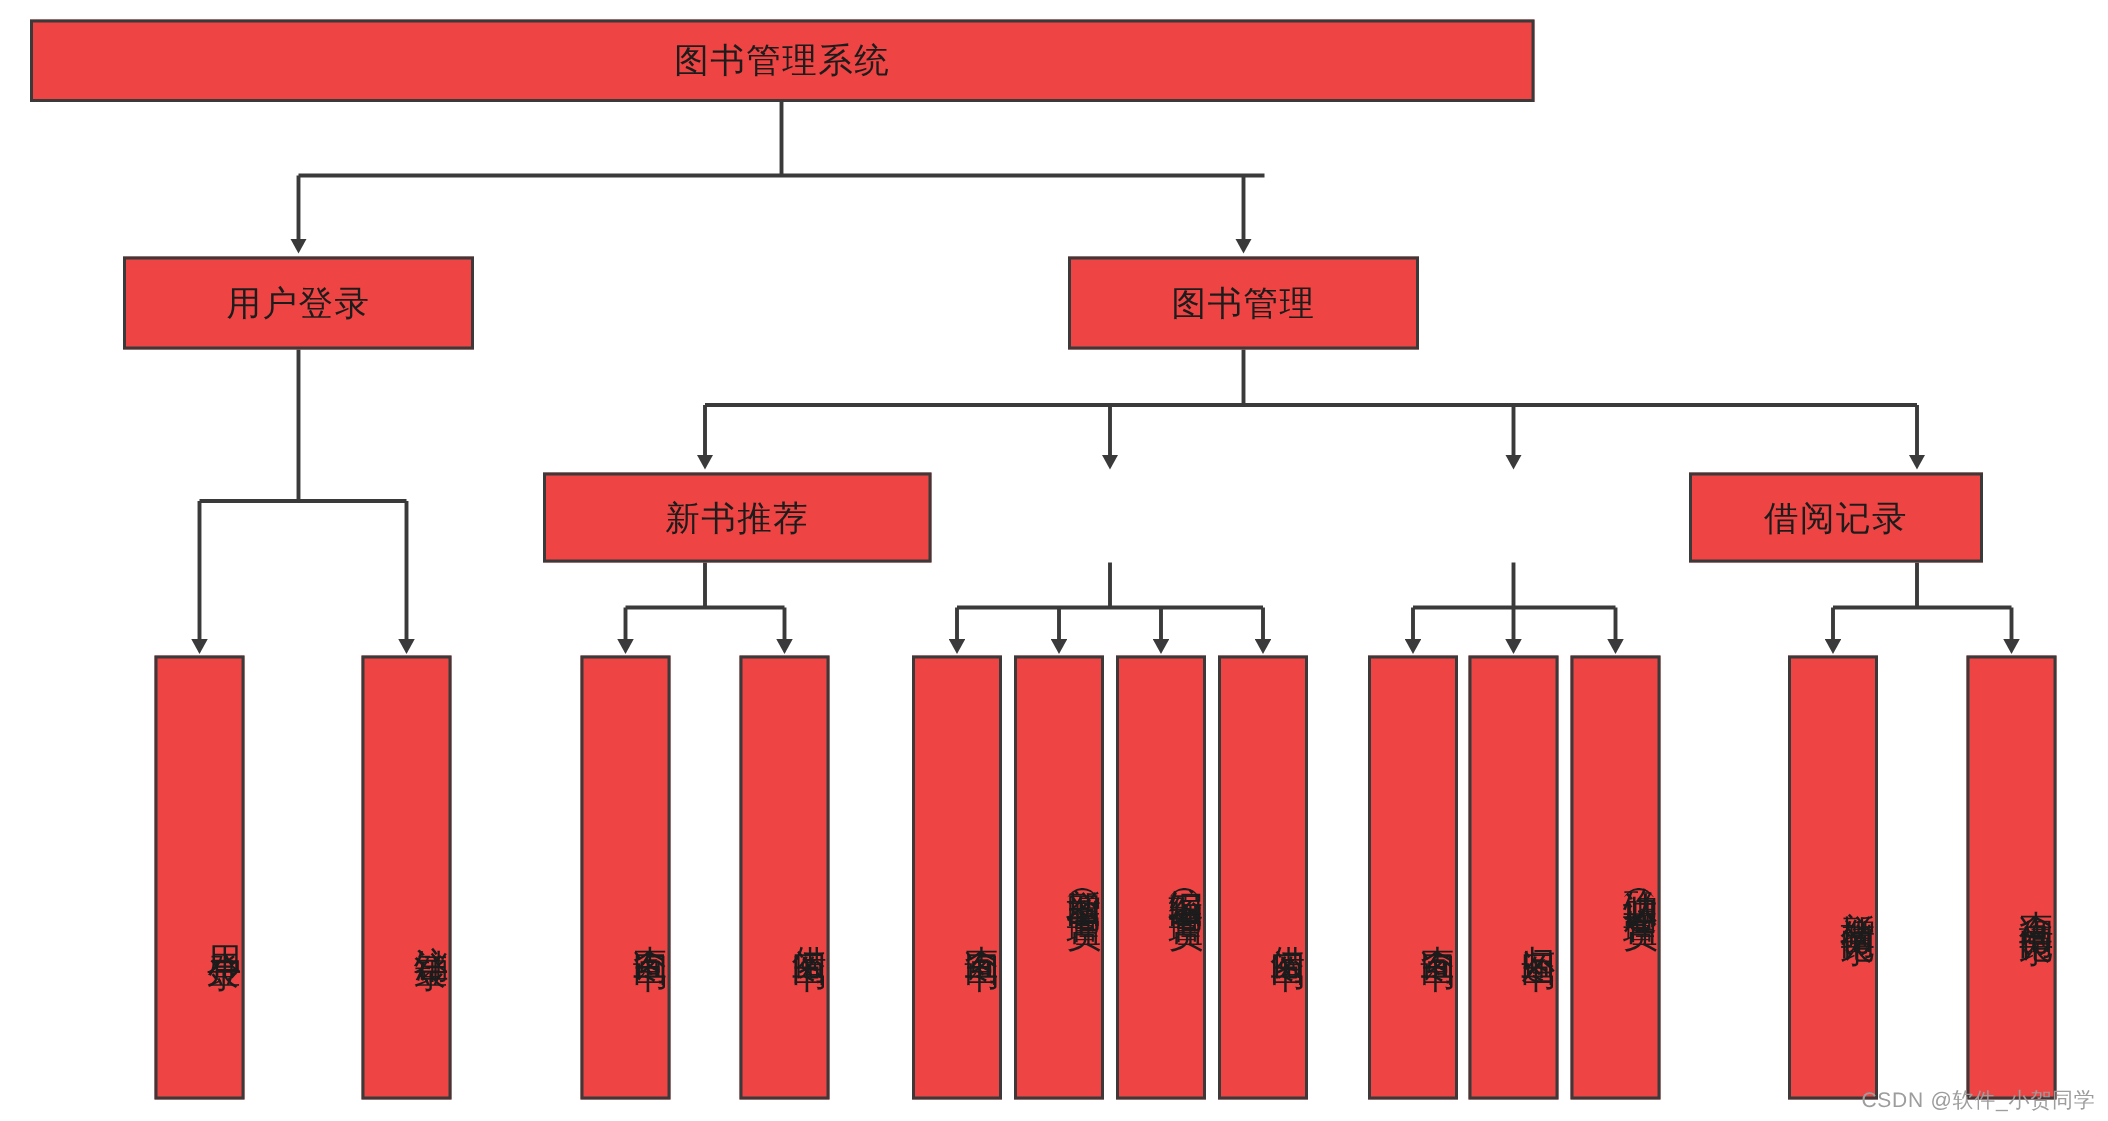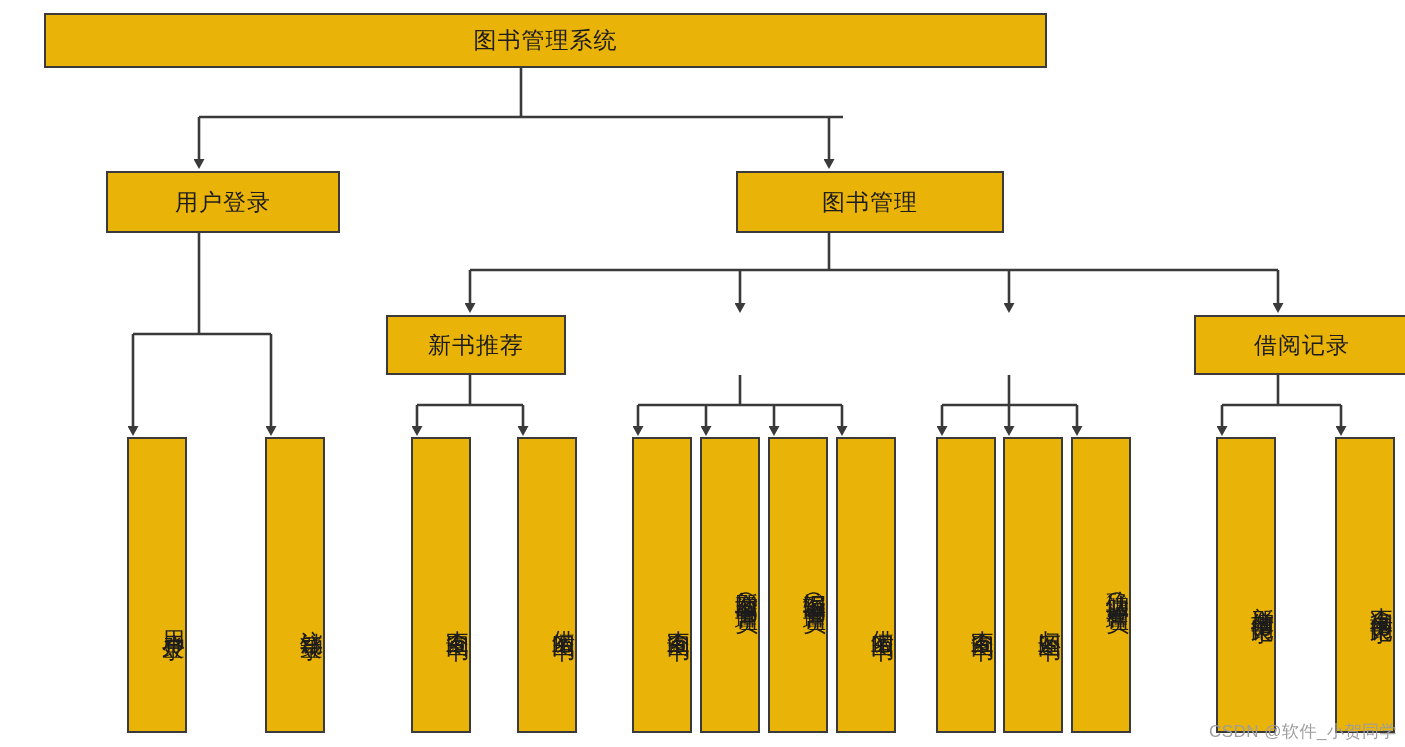--- a/index.html
+++ b/index.html
@@ -17,27 +17,26 @@
   svg#wires{
     position:absolute;
     left:0; top:0;
     width:1405px;
     height:747px;
     pointer-events:none;
   }
   .node{
     position:absolute;
     box-sizing:border-box;
-    background:#eab308;
+    background:#ef4444;
     border:2.5px solid #3a3a3a;
     display:flex;
     align-items:center;
     justify-content:center;
     color:#1c1c1c;
-    margin-left:24px;
   }
   .node.horiz{
     font-size:23px;
     letter-spacing:1px;
     line-height:1;
   }
   .node.vert{
     writing-mode:vertical-rl;
     text-orientation:upright;
     font-size:23px;
@@ -55,21 +54,21 @@
     display:block;
   }
   .node.vert .lbl{
     writing-mode:vertical-rl;
     text-orientation:upright;
   }
   #watermark{
     position:absolute;
     right:8px;
     bottom:4px;
-    font-size:17px;
+    font-size:14px;
     color:#9d9d9d;
     letter-spacing:0.5px;
     white-space:nowrap;
     user-select:none;
   }
 </style>
 </head>
 <body>
 
 <div id="canvas">
@@ -124,28 +123,28 @@
     </g>
   </svg>
 
   <div class="node horiz" style="left:20px;top:13px;width:1003px;height:55px;">
     <span class="lbl">图书管理系统</span>
   </div>
 
   <div class="node horiz" style="left:82px;top:171px;width:234px;height:62px;">
     <span class="lbl">用户登录</span>
   </div>
-  <div class="node horiz" style="left:712px;top:171px;width:268px;height:62px;">
+  <div class="node horiz" style="left:712px;top:171px;width:234px;height:62px;">
     <span class="lbl">图书管理</span>
   </div>
 
-  <div class="node horiz" style="left:362px;top:315px;width:180px;height:60px;">
+  <div class="node horiz" style="left:362px;top:315px;width:259px;height:60px;">
     <span class="lbl">新书推荐</span>
   </div>
-  <div class="node horiz" style="left:1170px;top:315px;width:216px;height:60px;">
+  <div class="node horiz" style="left:1126px;top:315px;width:196px;height:60px;">
     <span class="lbl">借阅记录</span>
   </div>
 
   <div class="node vert" style="left:103px;top:437px;width:60px;height:296px;padding-top:70px;">
     <span class="lbl">用户登录</span>
   </div>
   <div class="node vert" style="left:241px;top:437px;width:60px;height:296px;padding-top:70px;">
     <span class="lbl">注销登录</span>
   </div>
 

